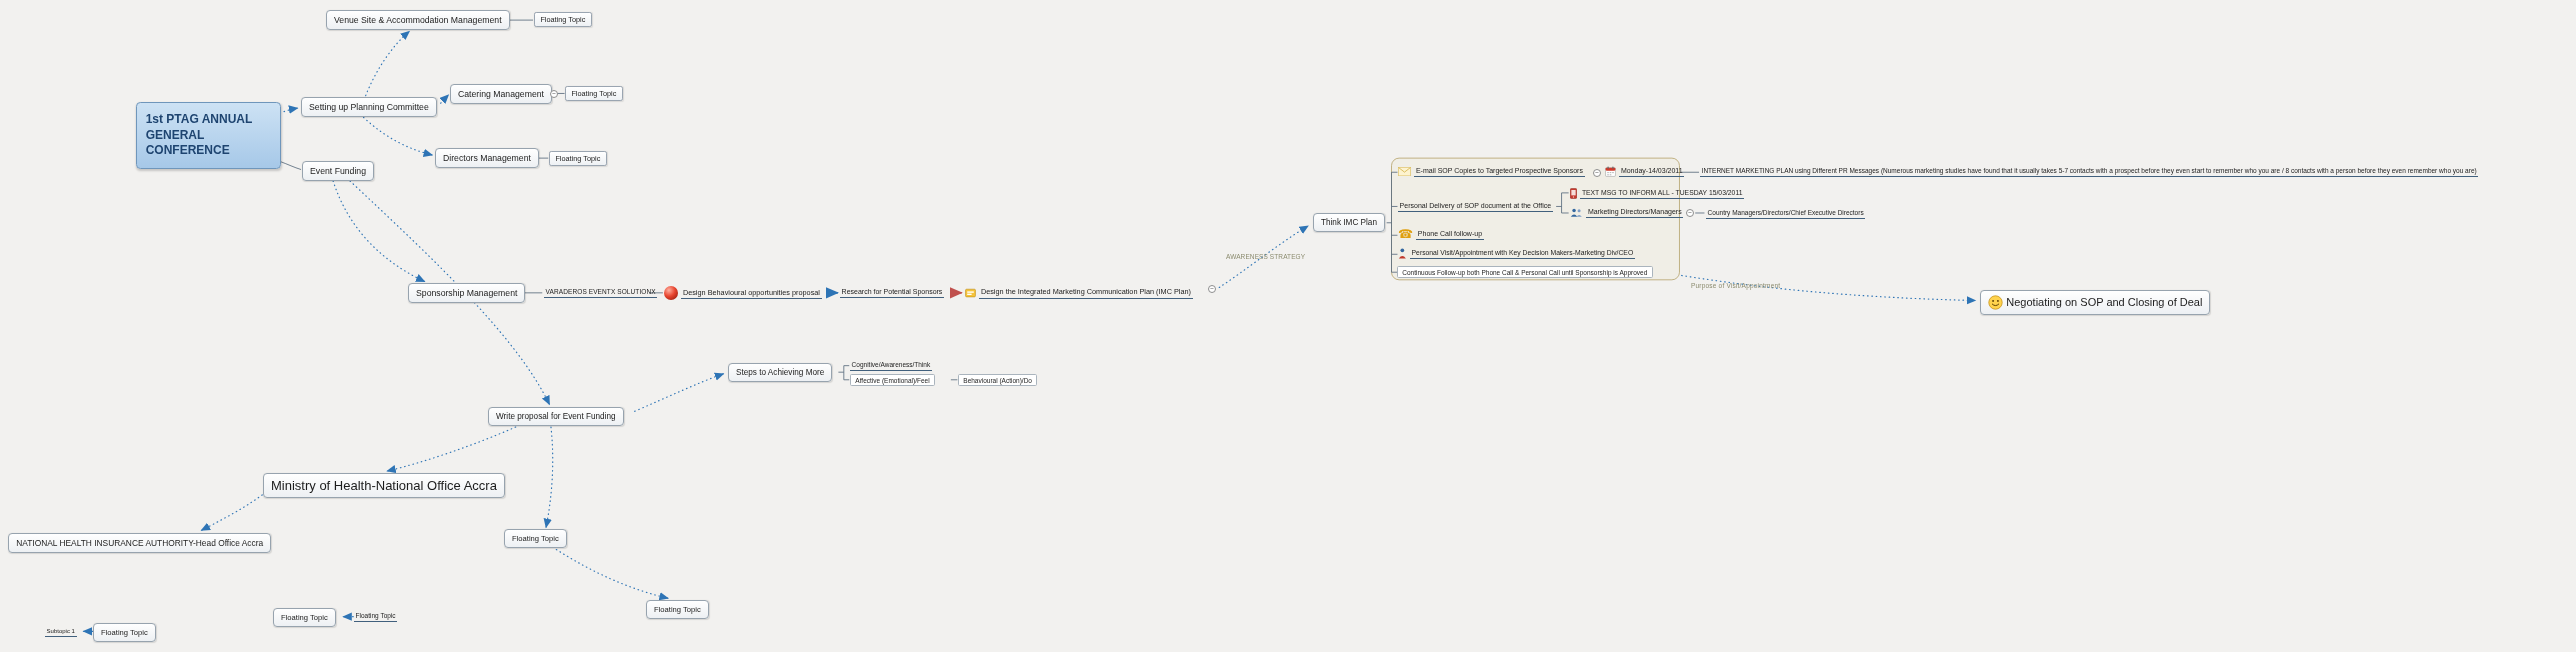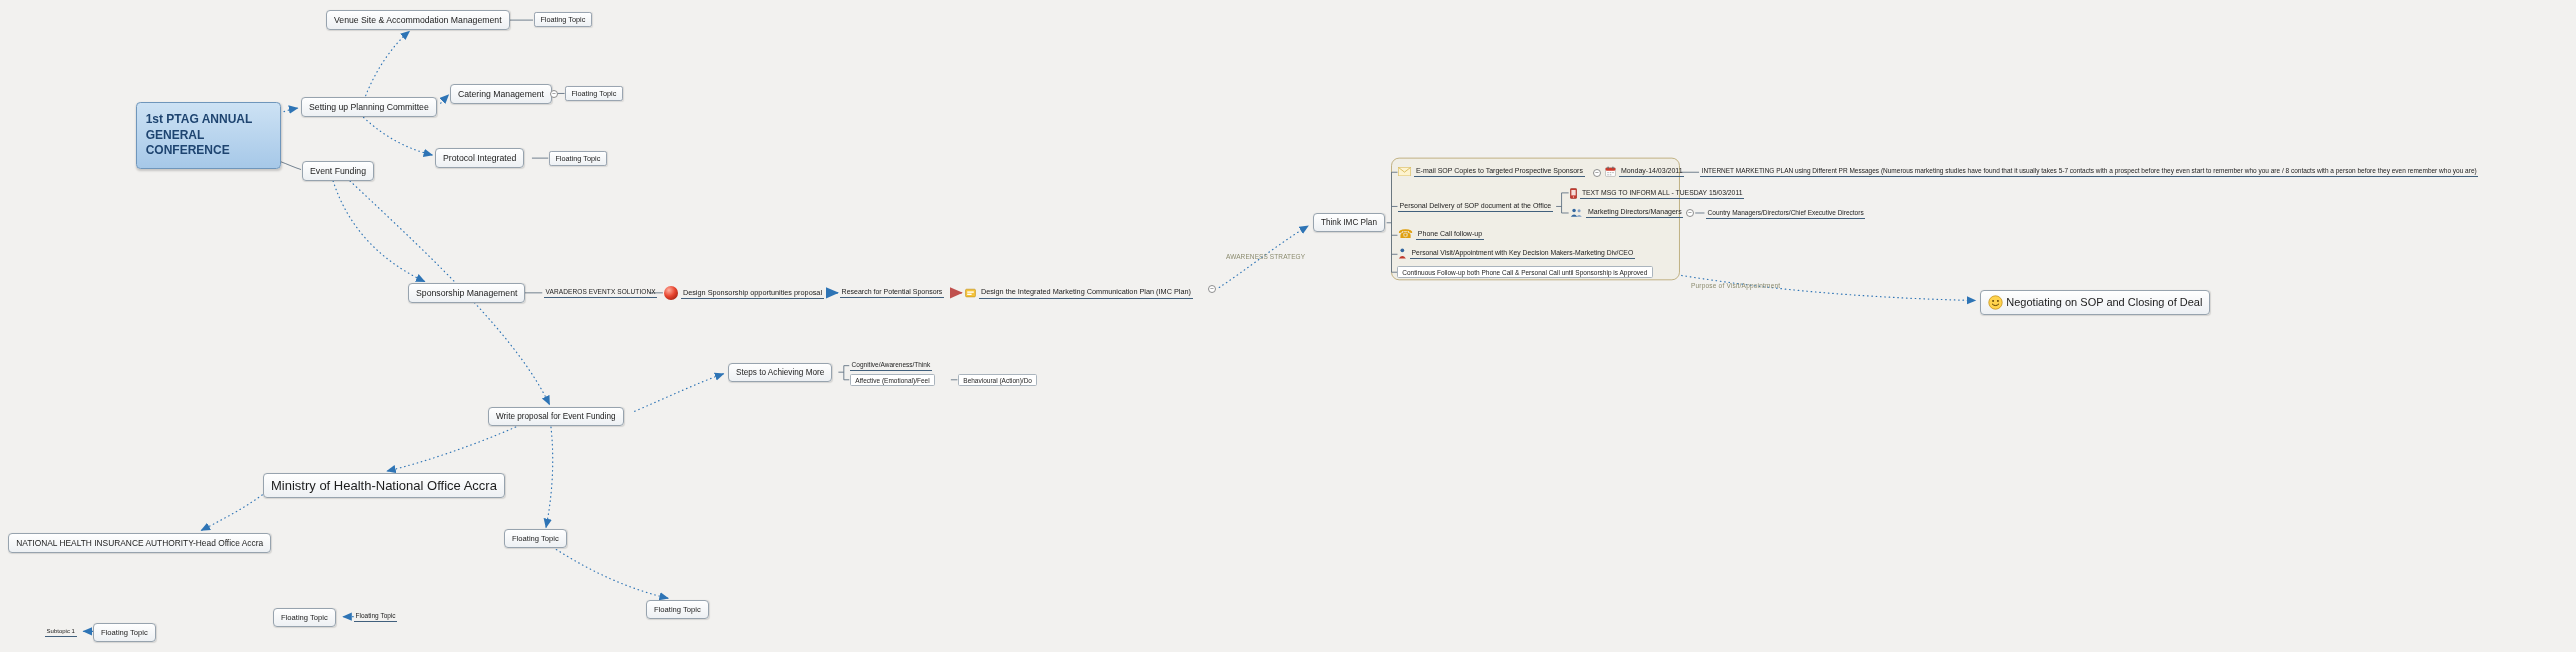--- a/index.html
+++ b/index.html
@@ -103,41 +103,41 @@
   </div>
 
   <div class="node box" style="left:450px;top:84px">
     <span>Catering Management</span>
   </div>
   <div class="node box-sm" style="left:565px;top:86px">
     <span>Floating Topic</span>
   </div>
 
   <div class="node box" style="left:435px;top:148px">
-    <span>Protocol Integrated</span>
+    <span>Directors Management</span>
   </div>
   <div class="node box-sm" style="left:549px;top:151px">
     <span>Floating Topic</span>
   </div>
 
   <div class="node box" style="left:302px;top:161px">
     <span>Event Funding</span>
   </div>
 
   <div class="node box" style="left:408px;top:283px">
     <span>Sponsorship Management</span>
   </div>
 
   <div class="node line-node fs12 caps" style="left:544px;top:287px">
     <span>VARADEROS EVENTX SOLUTIONX</span>
   </div>
 
   <div class="node" style="left:664px;top:286px">
     <span class="icon ball-icon"></span>
-    <span class="line-node fs135">Design Sponsorship opportunities proposal</span>
+    <span class="line-node fs135">Design Behavioural opportunities proposal</span>
   </div>
 
   <div class="node line-node fs13" style="left:840px;top:287px">
     <span>Research for Potential Sponsors</span>
   </div>
 
   <div class="node" style="left:965px;top:286px">
     <span class="icon">
         <svg width="11" height="11" viewBox="0 0 20 20">
           <rect x="1" y="4" width="18" height="14" rx="2" fill="#f5c33b" stroke="#b8860b"></rect>

